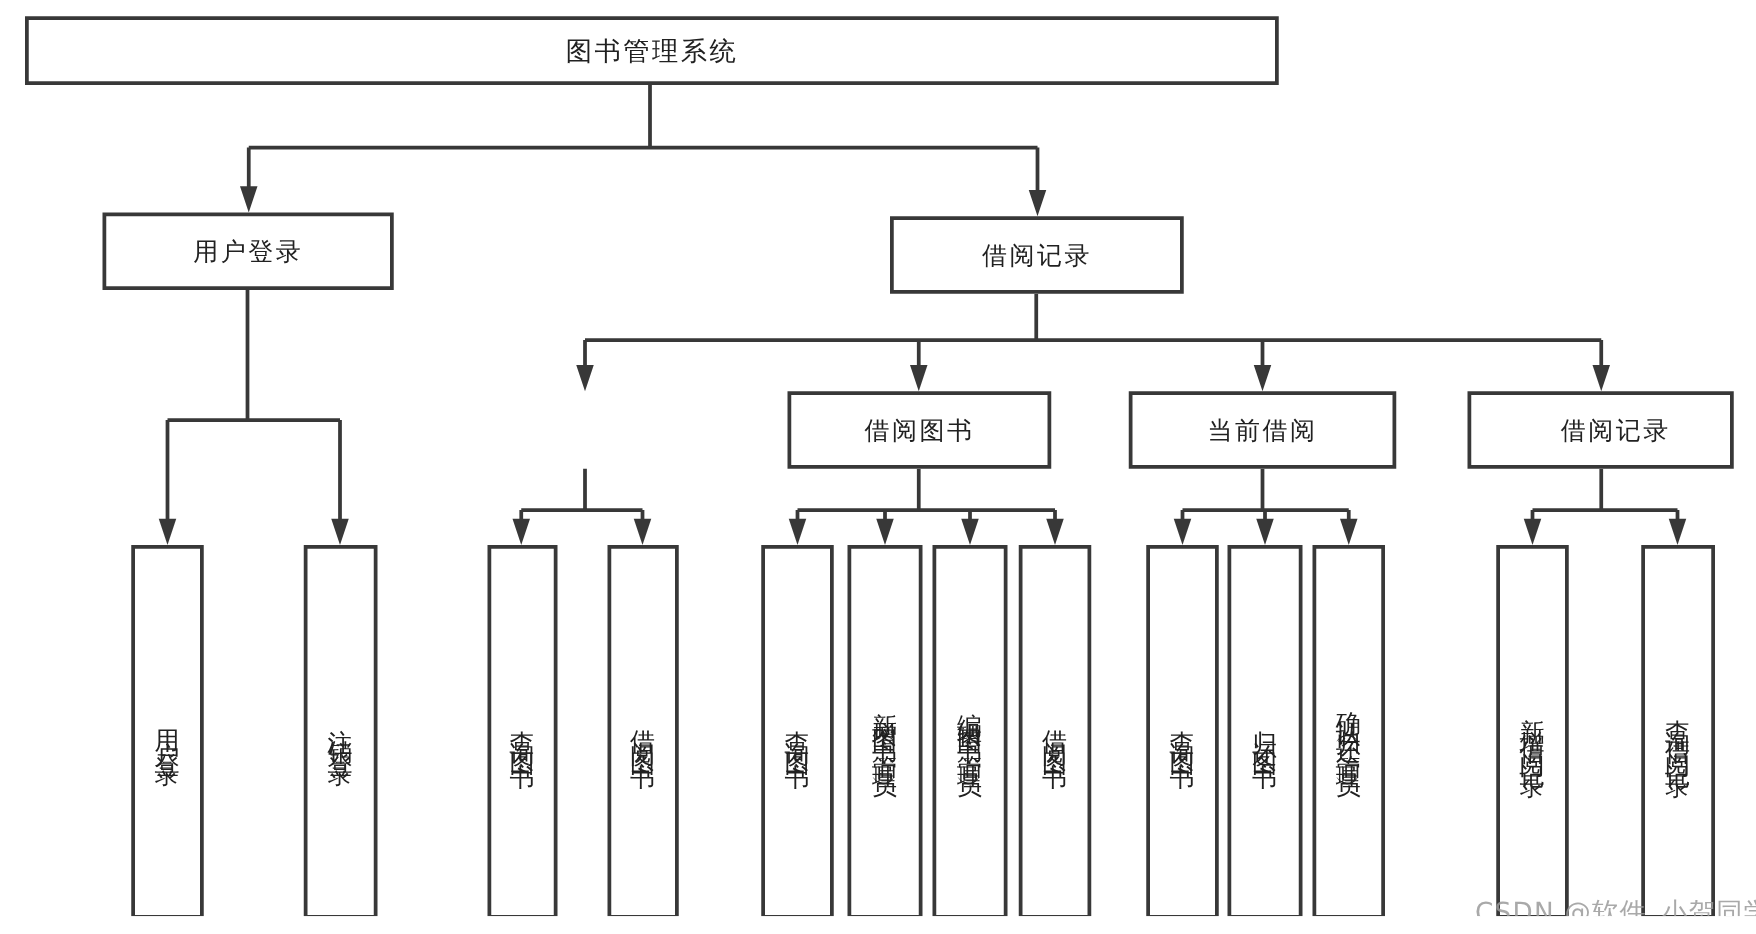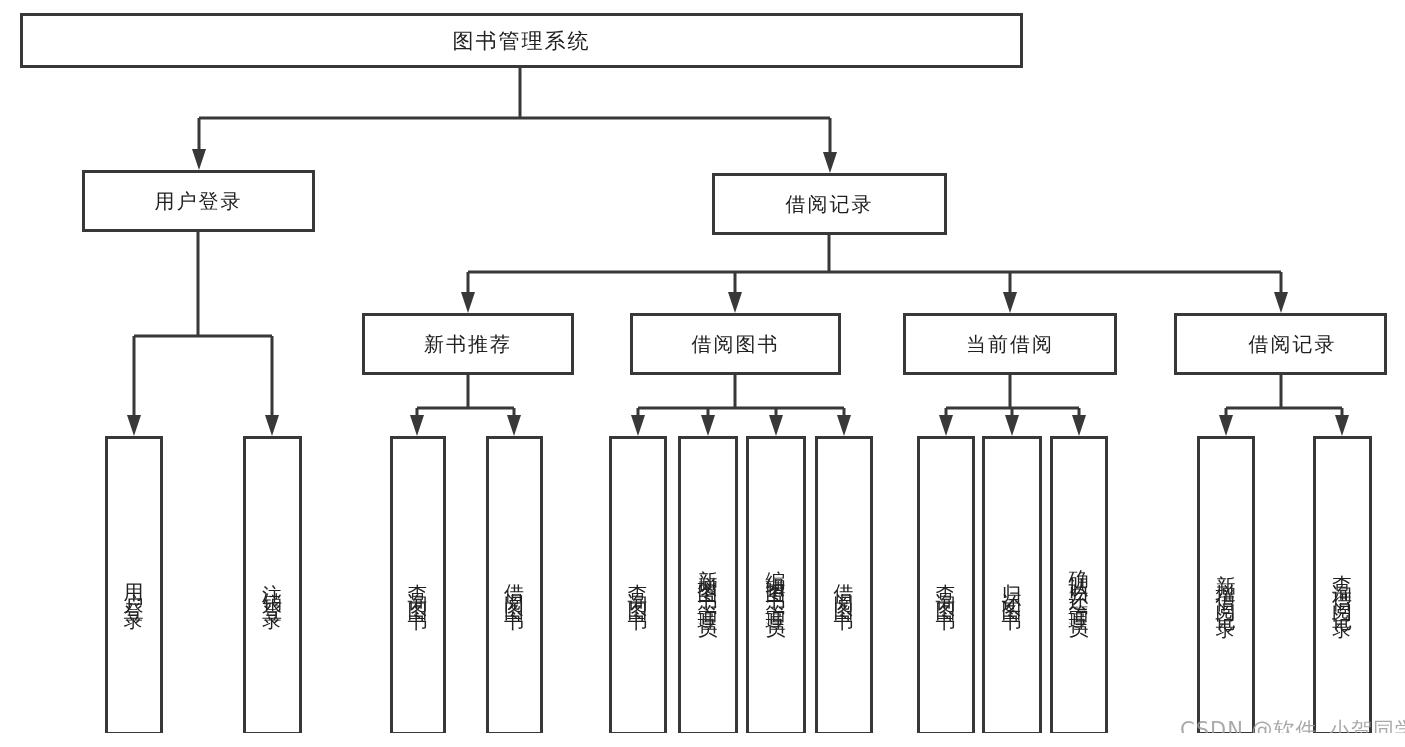--- a/index.html
+++ b/index.html
@@ -100,21 +100,20 @@
       <polygon points="1219,415 1233,415 1226,436"></polygon>
       <polygon points="1335,415 1349,415 1342,436"></polygon>
     </g>
   </svg>
 
   <div class="node h root-box" style="left:20px; top:13px; width:1003px; height:55px;">图书管理系统</div>
 
   <div class="node h" style="left:82px; top:170px; width:233px; height:62px;">用户登录</div>
   <div class="node h" style="left:712px; top:173px; width:235px; height:62px;">借阅记录</div>
 
-  <div class="node h" style="left:362px; top:313px; width:212px; height:62px;">新书推荐</div>
   <div class="node h" style="left:630px; top:313px; width:211px; height:62px;">借阅图书</div>
   <div class="node h" style="left:903px; top:313px; width:214px; height:62px;text-align:right;">当前借阅</div>
   <div class="node h" style="left:1174px; top:313px; width:213px; height:62px;padding-left:24px;">借阅记录</div>
 
   <div class="node v" style="left:105px; top:436px; width:58px; height:299px;">用户登录</div>
   <div class="node v" style="left:243px; top:436px; width:59px; height:299px;">注销登录</div>
 
   <div class="node v" style="left:390px; top:436px; width:56px; height:299px;">查询图书</div>
   <div class="node v" style="left:486px; top:436px; width:57px; height:299px;">借阅图书</div>
 

